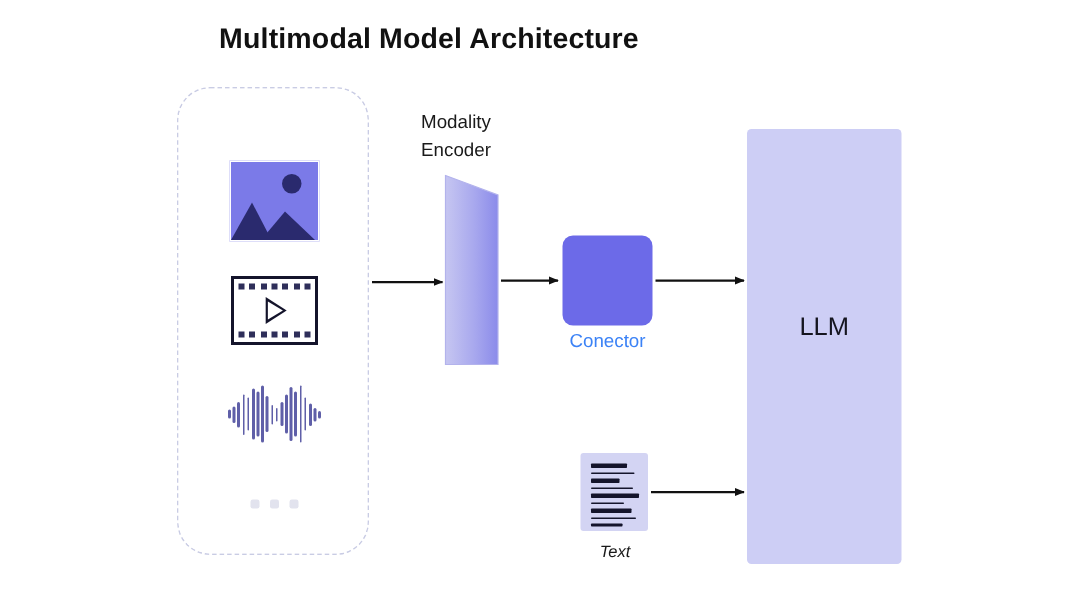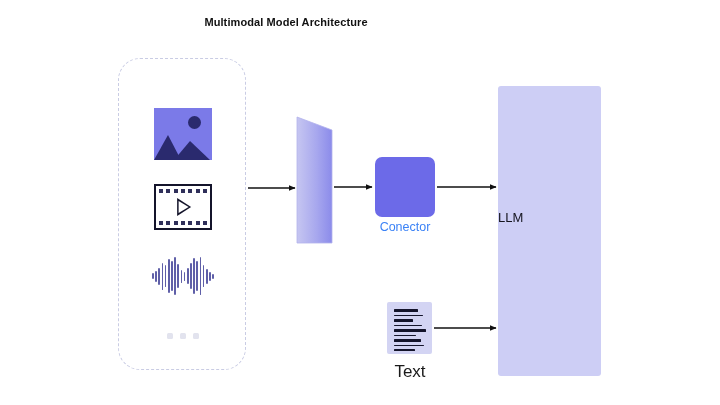--- a/index.html
+++ b/index.html
@@ -23,21 +23,21 @@
     height: 405px;
   }
 
   
   #title {
     position: absolute;
     top: 16px;
     left: 0;
     width: 572px;
     text-align: center;
-    font-size: 11px;
+    font-size: 19px;
     font-weight: bold;
     letter-spacing: 0.1px;
     color: #111111;
   }
 
   
   #modality-panel {
     position: absolute;
     left: 118px;
     top: 58px;
@@ -217,40 +217,42 @@
     display: block;
     background: #14142b;
     border-radius: 0.5px;
   }
   #text-label {
     position: absolute;
     left: 365px;
     top: 362px;
     width: 90px;
     text-align: center;
-    font-size: 17px;
+    font-size: 11px;
     color: #1a1a1a;
+    font-style: italic;
   }
 
   
   #llm-box {
     position: absolute;
     left: 498px;
     top: 86px;
     width: 103px;
     height: 290px;
     background: #cdcef5;
     border-radius: 3px;
   }
   #llm-label {
     position: absolute;
     left: 498px;
     top: 207px;
     width: 103px;
-    font-size: 13px;
+    text-align: center;
+    font-size: 17px;
     line-height: 21px;
     color: #15151f;
   }
 
   
   #watermark {
     position: absolute;
     right: 14px;
     bottom: 11px;
     font-size: 14px;
@@ -354,20 +356,24 @@
 
     <div class="modality-slot" id="icon-dots-wrap">
       <div class="dots">
         <i></i>
           <i></i>
           <i></i>
       </div>
     </div>
   </div>
 
+  <div id="encoder-label">
+    <div>Modality</div>
+    <div>Encoder</div>
+  </div>
 
   <div id="connector-box"></div>
   <div id="connector-label">Conector</div>
 
   <div id="text-doc">
     <div class="lines">
       <i style="height:2.6px;width:76%"></i>
       <i style="height:1.4px;width:92%"></i>
       <i style="height:2.6px;width:60%"></i>
       <i style="height:1.4px;width:88%"></i>

